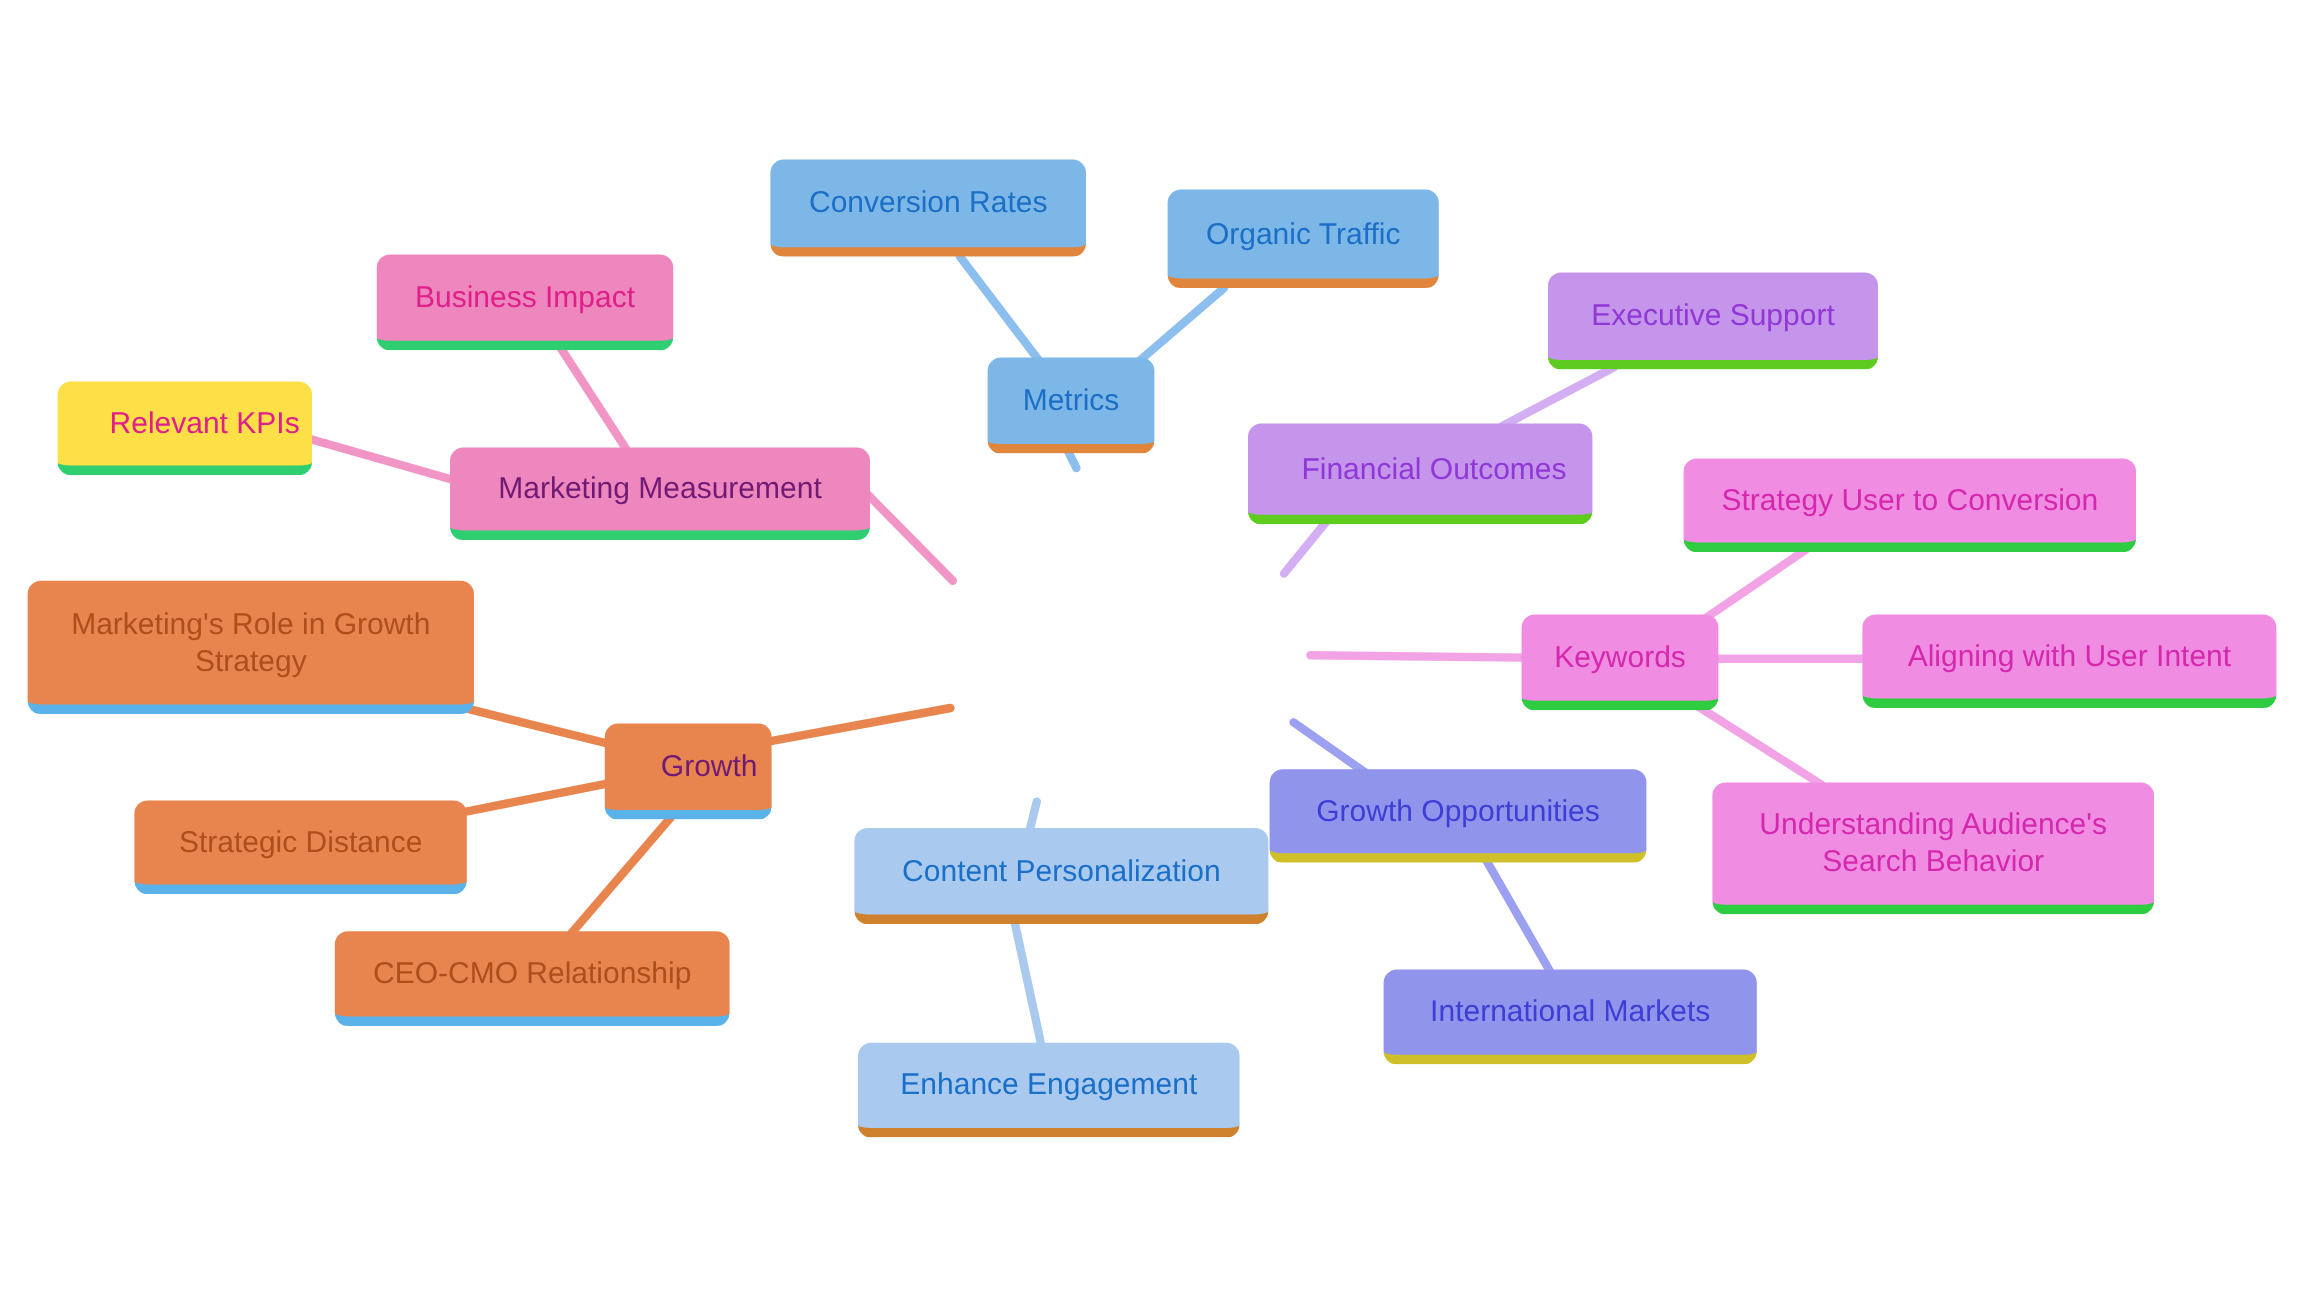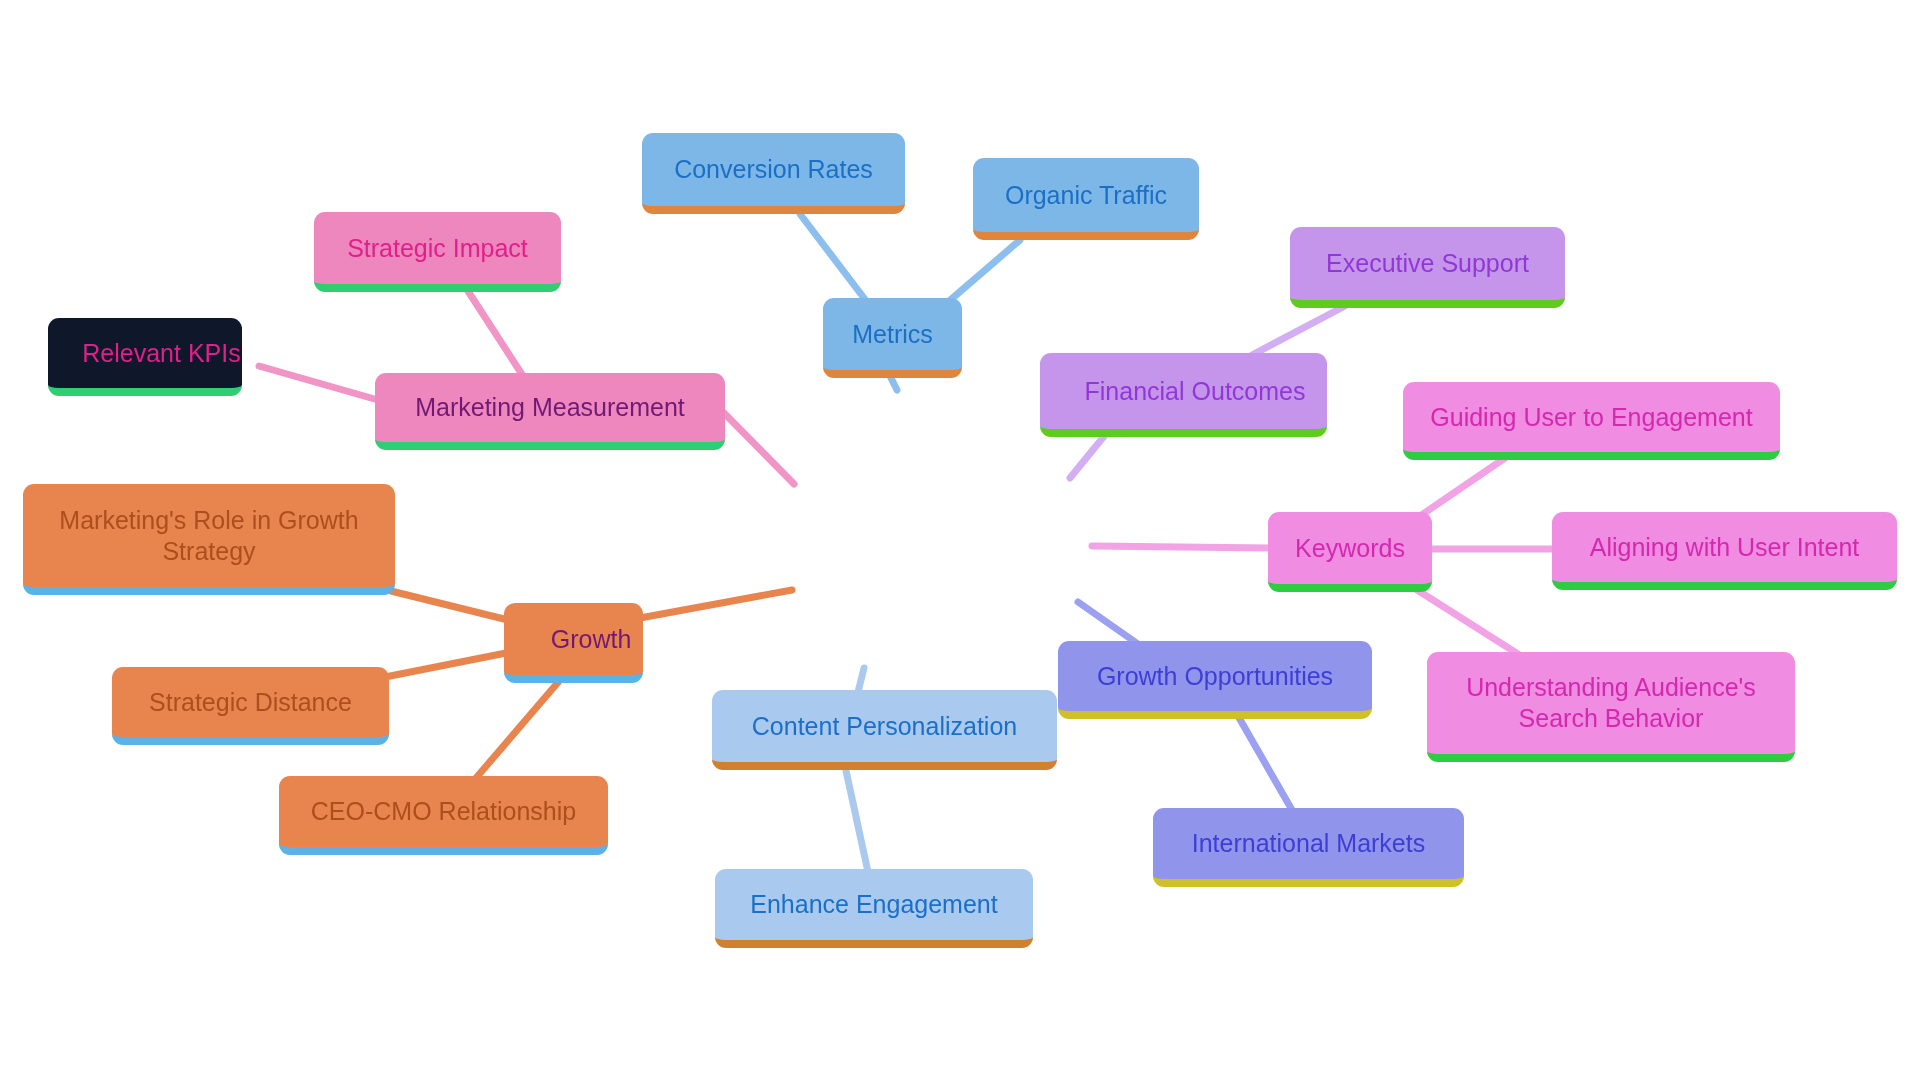--- a/index.html
+++ b/index.html
@@ -38,30 +38,30 @@
       <line x1="1078" y1="602" x2="1138" y2="644" stroke="#9ba1f0" stroke-width="7" stroke-linecap="round"></line>
       <line x1="1238" y1="716" x2="1292" y2="810" stroke="#9ba1f0" stroke-width="7" stroke-linecap="round"></line>
     </svg>
   <div id="nodes">
       <div class="node" style="left: 823px; top: 298px; width: 139px; height: 80px; background: rgb(125, 183, 232); color: rgb(27, 111, 196); border-bottom: 8px solid rgb(224, 134, 60);">Metrics</div>
       <div class="node" style="left: 642px; top: 133px; width: 263px; height: 81px; background: rgb(125, 183, 232); color: rgb(27, 111, 196); border-bottom: 8px solid rgb(224, 134, 60);">Conversion Rates</div>
       <div class="node" style="left: 973px; top: 158px; width: 226px; height: 82px; background: rgb(125, 183, 232); color: rgb(27, 111, 196); border-bottom: 8px solid rgb(224, 134, 60);">Organic Traffic</div>
       <div class="node" style="left: 668px; top: 690px; width: 345px; height: 80px; background: rgb(169, 201, 239); color: rgb(26, 112, 200); border-bottom: 8px solid rgb(208, 129, 46); margin-left: 44px;">Content Personalization</div>
       <div class="node" style="left: 715px; top: 869px; width: 318px; height: 79px; background: rgb(169, 201, 239); color: rgb(26, 112, 200); border-bottom: 8px solid rgb(208, 129, 46);">Enhance Engagement</div>
       <div class="node" style="left: 375px; top: 373px; width: 350px; height: 77px; background: rgb(238, 135, 189); color: #701a75; border-bottom: 8px solid rgb(47, 207, 113);">Marketing Measurement</div>
-      <div class="node" style="left: 314px; top: 212px; width: 247px; height: 80px; background: rgb(238, 135, 189); color: rgb(224, 31, 138); border-bottom: 8px solid rgb(47, 207, 113);">Strategic Impact</div>
-      <div class="node" style="left: 48px; top: 318px; width: 194px; height: 78px; background: #0f172a; color: rgb(224, 31, 138); border-bottom: 8px solid rgb(47, 207, 113); padding-left: 33px;">Relevant KPIs</div>
+      <div class="node" style="left: 314px; top: 212px; width: 247px; height: 80px; background: rgb(238, 135, 189); color: rgb(224, 31, 138); border-bottom: 8px solid rgb(47, 207, 113);">Business Impact</div>
+      <div class="node" style="left: 48px; top: 318px; width: 212px; height: 78px; background: #fde047; color: rgb(224, 31, 138); border-bottom: 8px solid rgb(47, 207, 113); padding-left: 33px;">Relevant KPIs</div>
       <div class="node" style="left: 504px; top: 603px; width: 139px; height: 80px; background: rgb(232, 133, 78); color: #701a75; border-bottom: 8px solid rgb(90, 178, 232); padding-left: 35px;">Growth</div>
       <div class="node" style="left: 23px; top: 484px; width: 372px; height: 111px; background: rgb(232, 133, 78); color: rgb(173, 78, 28); border-bottom: 8px solid rgb(90, 178, 232);">Marketing's Role in Growth
 Strategy</div>
       <div class="node" style="left: 112px; top: 667px; width: 277px; height: 78px; background: rgb(232, 133, 78); color: rgb(173, 78, 28); border-bottom: 8px solid rgb(90, 178, 232);">Strategic Distance</div>
       <div class="node" style="left: 279px; top: 776px; width: 329px; height: 79px; background: rgb(232, 133, 78); color: rgb(173, 78, 28); border-bottom: 8px solid rgb(90, 178, 232);">CEO-CMO Relationship</div>
       <div class="node" style="left: 1040px; top: 353px; width: 287px; height: 84px; background: rgb(196, 149, 234); color: rgb(145, 55, 216); border-bottom: 8px solid rgb(94, 204, 31); padding-left: 23px;">Financial Outcomes</div>
       <div class="node" style="left: 1290px; top: 227px; width: 275px; height: 81px; background: rgb(196, 149, 234); color: rgb(145, 55, 216); border-bottom: 8px solid rgb(94, 204, 31);">Executive Support</div>
       <div class="node" style="left: 1268px; top: 512px; width: 164px; height: 80px; background: rgb(240, 140, 226); color: rgb(212, 40, 174); border-bottom: 8px solid rgb(46, 204, 64);">Keywords</div>
-      <div class="node" style="left: 1403px; top: 382px; width: 377px; height: 78px; background: rgb(240, 140, 226); color: rgb(212, 40, 174); border-bottom: 8px solid rgb(46, 204, 64);">Guiding User to Engagement</div>
+      <div class="node" style="left: 1403px; top: 382px; width: 377px; height: 78px; background: rgb(240, 140, 226); color: rgb(212, 40, 174); border-bottom: 8px solid rgb(46, 204, 64);">Strategy User to Conversion</div>
       <div class="node" style="left: 1552px; top: 512px; width: 345px; height: 78px; background: rgb(240, 140, 226); color: rgb(212, 40, 174); border-bottom: 8px solid rgb(46, 204, 64);">Aligning with User Intent</div>
       <div class="node" style="left: 1427px; top: 652px; width: 368px; height: 110px; background: rgb(240, 140, 226); color: rgb(212, 40, 174); border-bottom: 8px solid rgb(46, 204, 64);">Understanding Audience's
 Search Behavior</div>
       <div class="node" style="left: 1058px; top: 641px; width: 314px; height: 78px; background: rgb(144, 149, 235); color: rgb(60, 62, 214); border-bottom: 8px solid rgb(207, 192, 42);">Growth Opportunities</div>
       <div class="node" style="left: 1153px; top: 808px; width: 311px; height: 79px; background: rgb(144, 149, 235); color: rgb(60, 62, 214); border-bottom: 8px solid rgb(207, 192, 42);">International Markets</div>
     </div>
 </div>
 
 </body></html>

